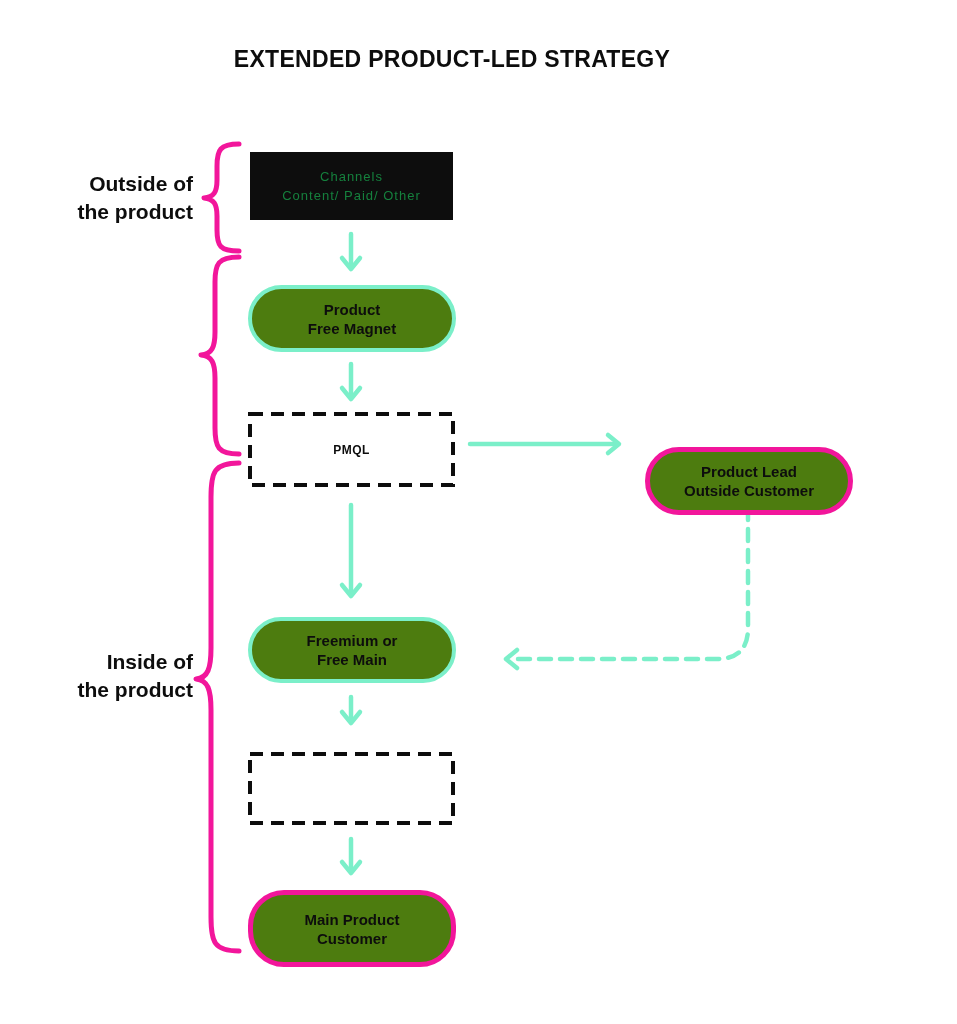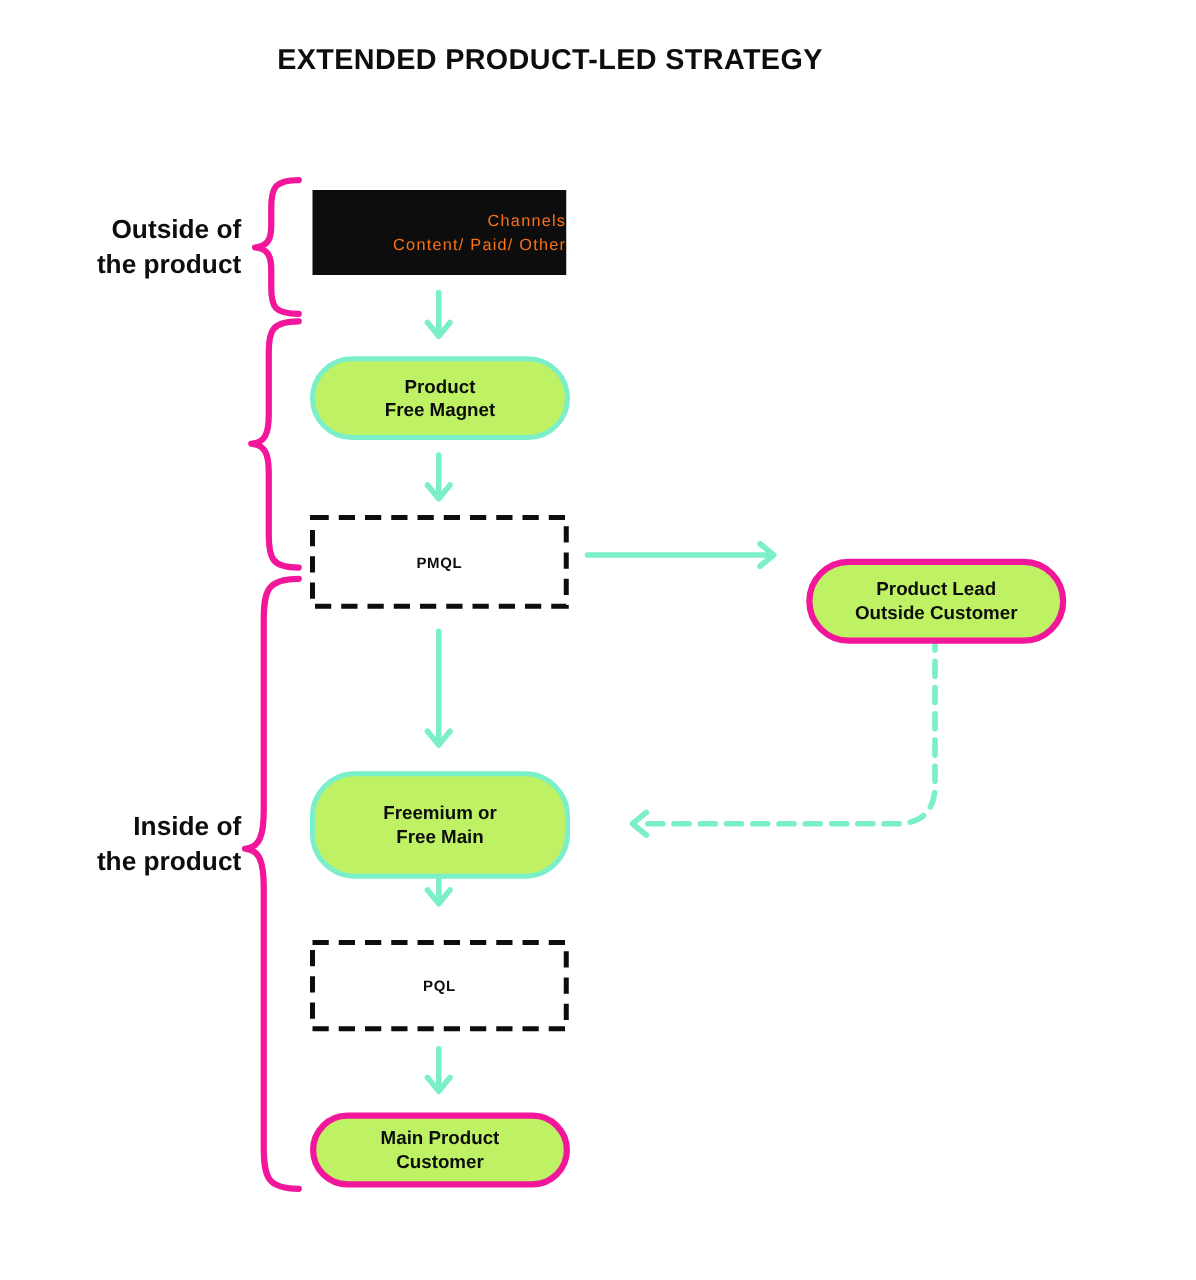--- a/index.html
+++ b/index.html
@@ -12,62 +12,62 @@
   .canvas{
     position:relative;
     width:957px;height:1024px;
     background:#ffffff;
     overflow:hidden;
   }
   .title{
     position:absolute;left:0;top:34px;width:880px;
     text-align:center;
     font-size:23px;font-weight:800;letter-spacing:.3px;
-    color:var(--ink);margin:0;
+    color:var(--ink);margin:12px;
   }
   .connector-layer{position:absolute;left:0;top:0;width:957px;height:1024px;}
   .brace{fill:none;stroke:var(--pink);stroke-width:5;stroke-linecap:round;stroke-linejoin:round;}
   .arrow-line{fill:none;stroke:var(--teal);stroke-width:4.5;stroke-linecap:round;stroke-linejoin:round;}
   .arrow-dashed{stroke-dasharray:12 9;}
   .dash-rect{fill:none;stroke:var(--ink);stroke-width:4;stroke-dasharray:13 8;}
   .section-label{
     position:absolute;right:764px;width:260px;
     text-align:right;
     font-size:21px;font-weight:800;line-height:28px;color:var(--ink);
   }
   .section-label span{display:block;}
   .node{
     position:absolute;
     display:flex;flex-direction:column;align-items:center;justify-content:center;
     text-align:center;color:var(--ink);
     box-sizing:border-box;
   }
   .node span{display:block;}
   .node-black{
-    background:var(--ink);color:#f97316;
-    font-size:13px;font-weight:500;letter-spacing:1px;line-height:19px;align-items:flex-end;
+    background:var(--ink);color:#15803d;
+    font-size:13px;font-weight:500;letter-spacing:1px;line-height:19px;
   }
   .node-pill{
-    background:#bef264;border-radius:36px;
+    background:#4d7c0f;border-radius:36px;
     font-size:15px;font-weight:700;line-height:19px;
   }
   .pill-teal{border:4px solid var(--teal);}
   .pill-pink{border:5px solid var(--pink);}
   .node-dashed{
     background:transparent;
     font-size:12px;font-weight:700;letter-spacing:.5px;
   }
   
   .n-channels{left:250px;top:152px;width:203px;height:68px;}
   .n-plm{left:248px;top:285px;width:208px;height:67px;}
   .n-pmql{left:248px;top:412px;width:207px;height:75px;}
   .n-plmc{left:645px;top:410px;width:208px;height:68px;margin-top:37px;}
-  .n-freemium{left:248px;top:617px;width:208px;height:86px;}
+  .n-freemium{left:248px;top:617px;width:208px;height:66px;}
   .n-pql{left:248px;top:752px;width:207px;height:73px;}
-  .n-main{left:248px;top:890px;width:208px;height:60px;}
+  .n-main{left:248px;top:890px;width:208px;height:77px;}
   .l-outside{top:170px;}
   .l-inside{top:648px;}
 </style>
 </head>
 <body>
 
 <div class="canvas">
 
   <h1 class="title">EXTENDED PRODUCT-LED STRATEGY</h1>
 
@@ -136,22 +136,19 @@
   <div class="node node-pill pill-pink n-plmc">
     <span>Product Lead</span>
     <span>Outside Customer</span>
   </div>
 
   <div class="node node-pill pill-teal n-freemium">
     <span>Freemium or</span>
     <span>Free Main</span>
   </div>
 
-  <div class="node node-dashed n-pql">
-    <span>PQL</span>
-  </div>
 
   <div class="node node-pill pill-pink n-main">
     <span>Main Product</span>
     <span>Customer</span>
   </div>
 
 </div>
 
 </body></html>

